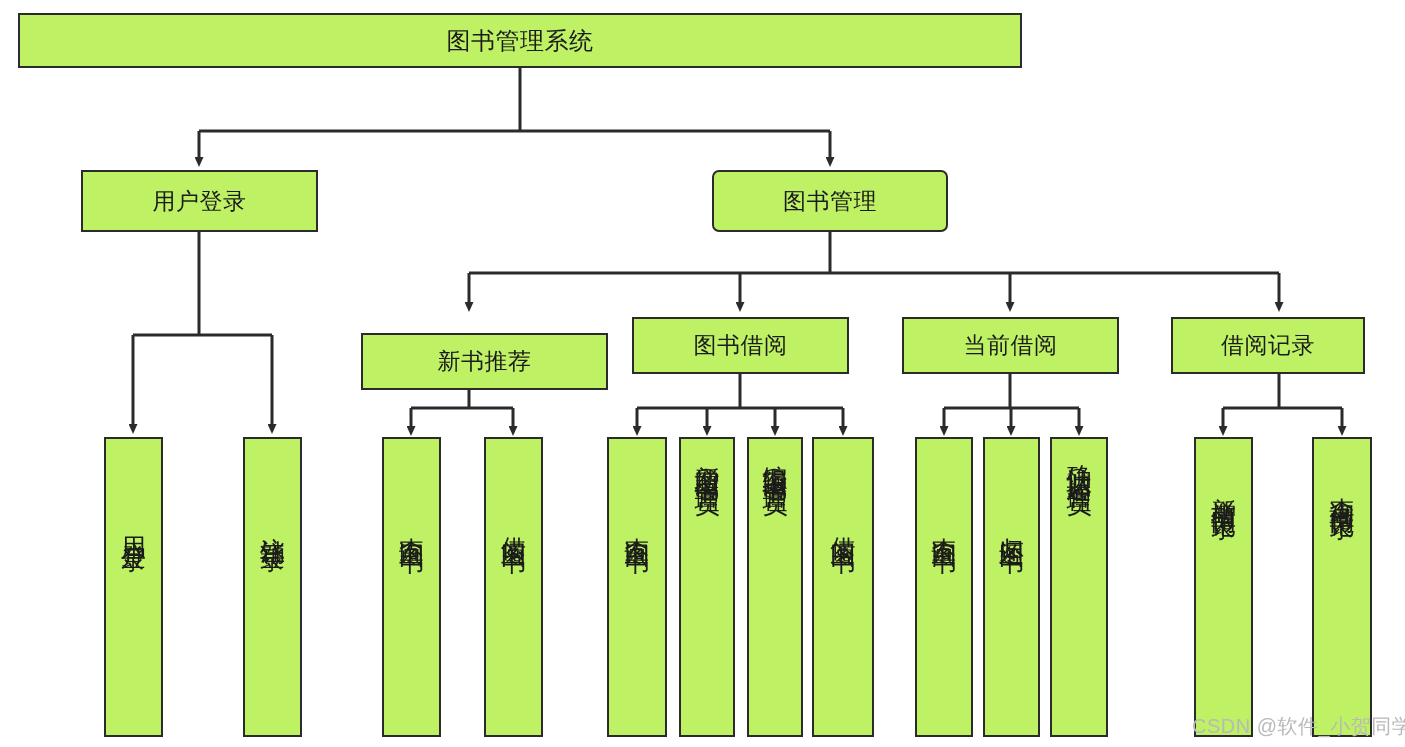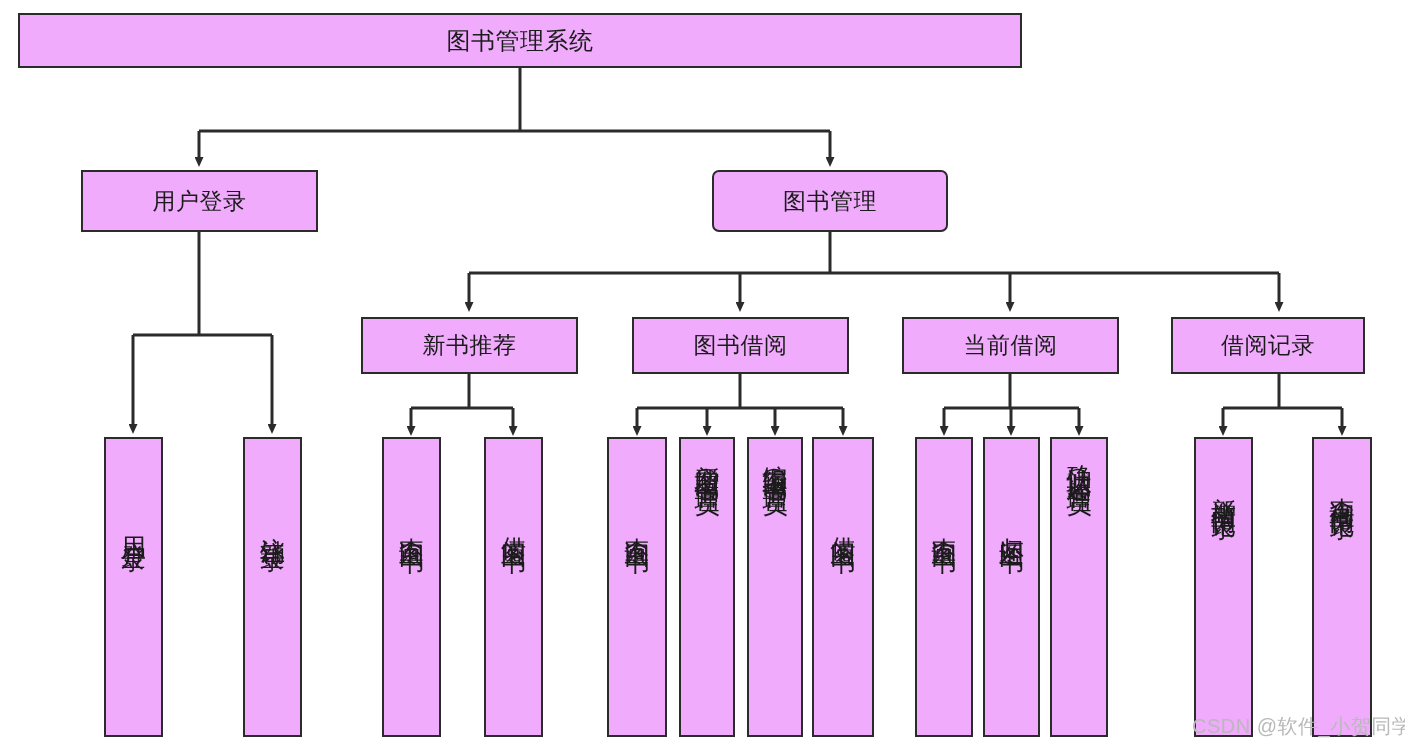--- a/index.html
+++ b/index.html
@@ -22,21 +22,21 @@
   svg.layer {
     position: absolute;
     left: 0;
     top: 0;
     width: 1405px;
     height: 747px;
   }
   .node {
     position: absolute;
     box-sizing: border-box;
-    background: #f0abfc;
+    background: #bef264;
     border: 2.5px solid #2b2b2b;
     display: flex;
     align-items: center;
     justify-content: center;
     overflow: hidden;
   }
   .node .label {
     color: #1b1b1b;
     text-align: center;
     white-space: nowrap;
@@ -130,21 +130,21 @@
     <span class="label">图书管理系统</span>
   </div>
 
   <div class="node horizontal" style="left:81px; top:170px; width:237px; height:62px;">
     <span class="label">用户登录</span>
   </div>
   <div class="node horizontal" style="left:712px; top:170px; width:236px; height:62px;border-radius:7px;">
     <span class="label">图书管理</span>
   </div>
 
-  <div class="node horizontal" style="left:361px; top:317px; width:217px; height:57px;">
+  <div class="node horizontal" style="left:361px; top:333px; width:247px; height:57px;">
     <span class="label">新书推荐</span>
   </div>
   <div class="node horizontal" style="left:632px; top:317px; width:217px; height:57px;">
     <span class="label">图书借阅</span>
   </div>
   <div class="node horizontal" style="left:902px; top:317px; width:217px; height:57px;">
     <span class="label">当前借阅</span>
   </div>
   <div class="node horizontal" style="left:1171px; top:317px; width:194px; height:57px;">
     <span class="label">借阅记录</span>

